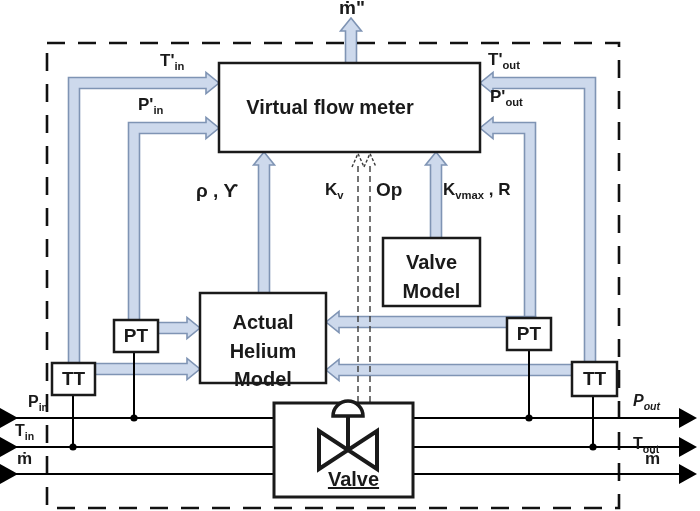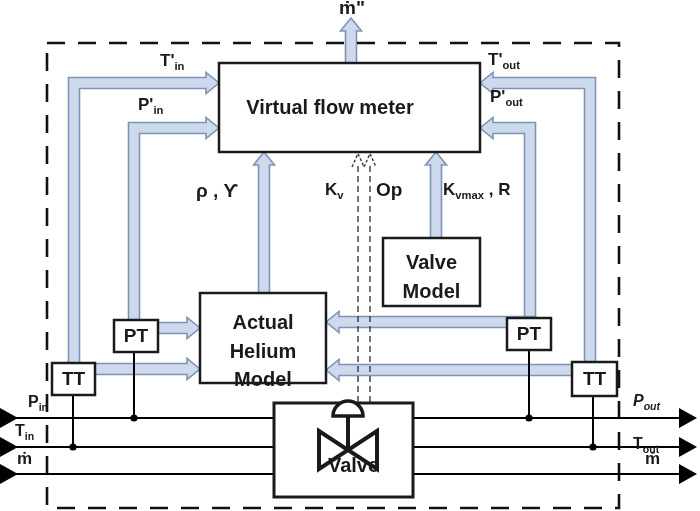--- a/index.html
+++ b/index.html
@@ -138,21 +138,21 @@
   </div>
   <div class="boxtext f18" style="left:114px;top:320px;width:44px;height:32px;">
     <span>PT</span>
   </div>
   <div class="boxtext f18" style="left:507px;top:318px;width:44px;height:32px;">
     <span>PT</span>
   </div>
   <div class="boxtext f18" style="left:572px;top:362px;width:45px;height:34px;">
     <span>TT</span>
   </div>
-  <div class="boxtext f20" style="left:274px;top:452px;width:159px;height:26px;">
+  <div class="boxtext f20" style="left:274px;top:466px;width:159px;height:26px;text-decoration:underline;">
     <span>Valve</span>
   </div>
 
   <div class="lbl f16" style="left:28px;top:394px;">
     <span>P</span><sub>in</sub>
   </div>
   <div class="lbl f16" style="left:15px;top:423px;">
     <span>T</span><sub>in</sub>
   </div>
   <div class="lbl f17" style="left:17px;top:450px;">

